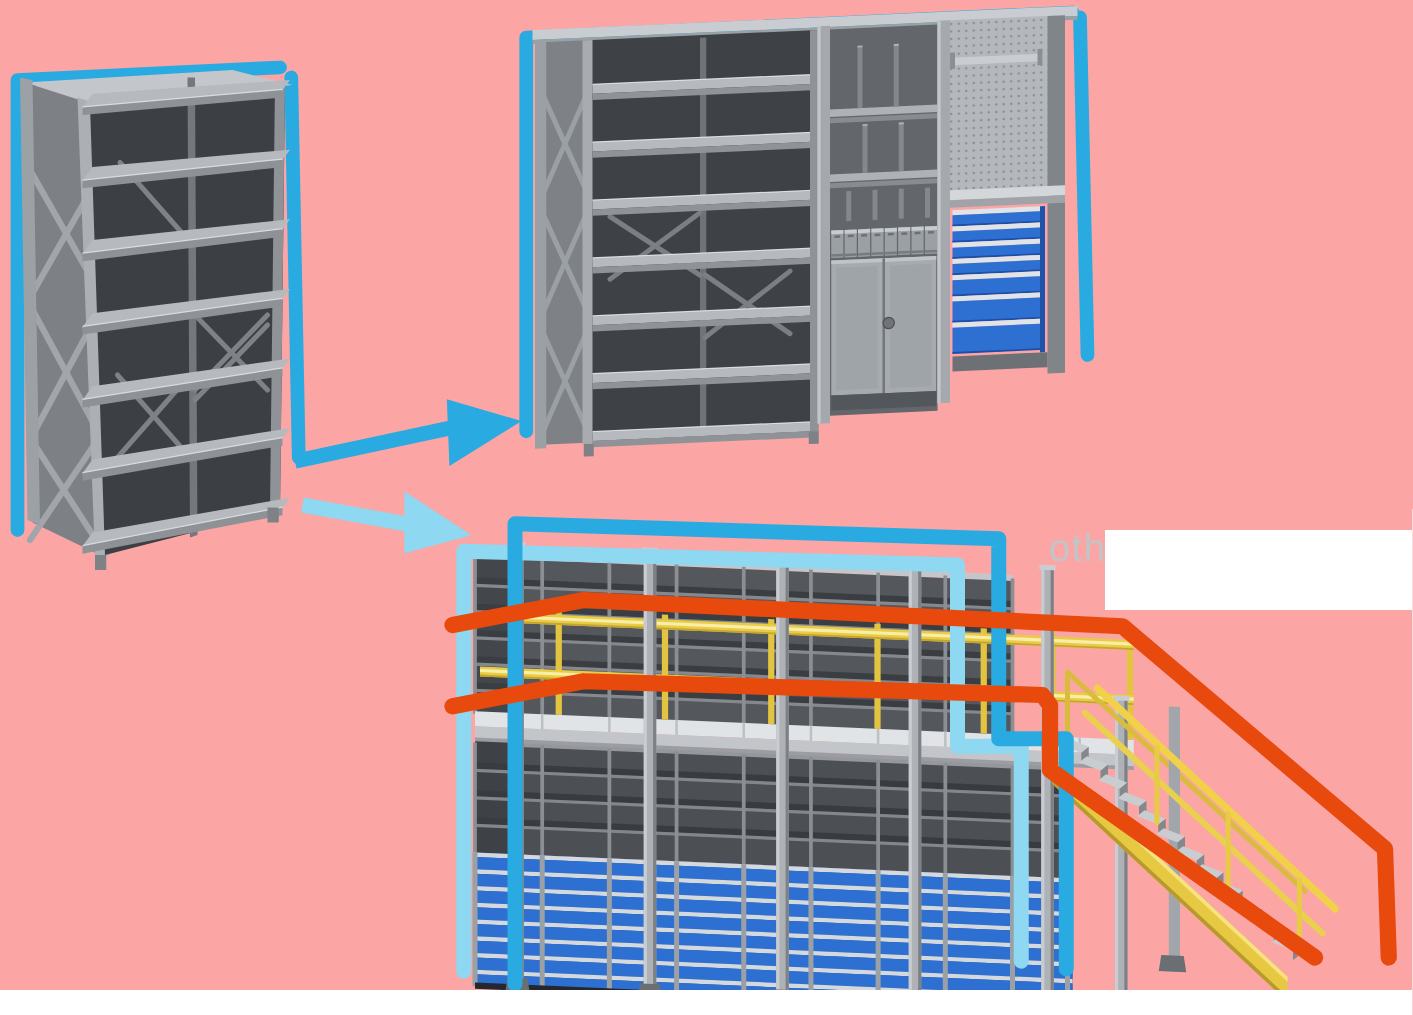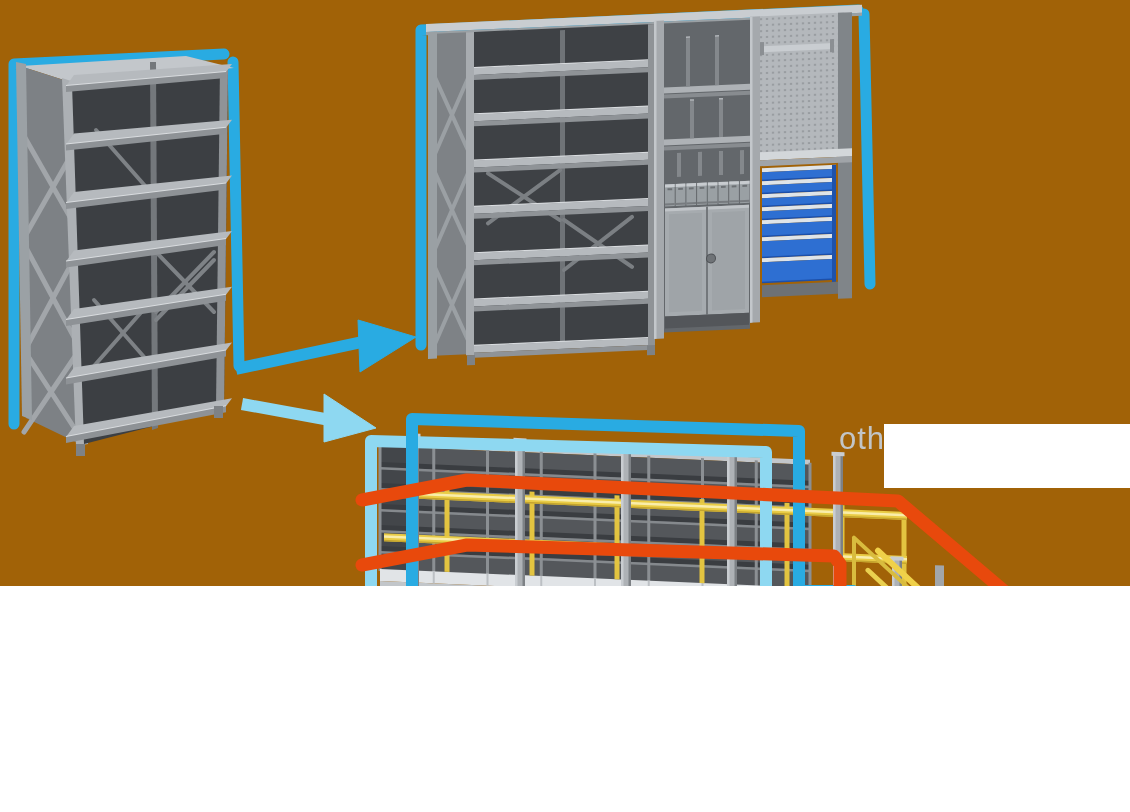--- a/index.html
+++ b/index.html
@@ -1,16 +1,16 @@
 <!DOCTYPE html>
 <html style="--hl-blue: #29abe2; --hl-lblue: #8ed8f1; --hl-orange: #e8490c;"><head>
 <meta charset="utf-8">
 <style>
   html,body{margin:0;padding:0;background:#fff;}
-  .stage{position:relative;width:1130px;height:586px;background:#a16207;overflow:hidden;
+  .stage{position:relative;width:1130px;height:792px;background:#fca5a5;overflow:hidden;
          font-family:"Liberation Sans",sans-serif;}
   svg{position:absolute;left:0;top:0;}
   .hl-line{fill:none;stroke:var(--hl-blue);stroke-width:11;stroke-linecap:round;stroke-linejoin:round;}
   .hl-line-lt{fill:none;stroke:var(--hl-lblue);stroke-width:12;stroke-linecap:round;stroke-linejoin:round;}
   .hl-line-dk{fill:none;stroke:var(--hl-blue);stroke-width:12;stroke-linecap:round;stroke-linejoin:round;}
   .hl-orange{fill:none;stroke:var(--hl-orange);stroke-width:13;stroke-linecap:round;stroke-linejoin:round;}
   .arrow-dark{stroke:var(--hl-blue);fill:var(--hl-blue);}
   .arrow-light{stroke:var(--hl-lblue);fill:var(--hl-lblue);}
   .partial-label{font-size:31px;letter-spacing:1px;fill:#c2c5c7;}
 </style>

